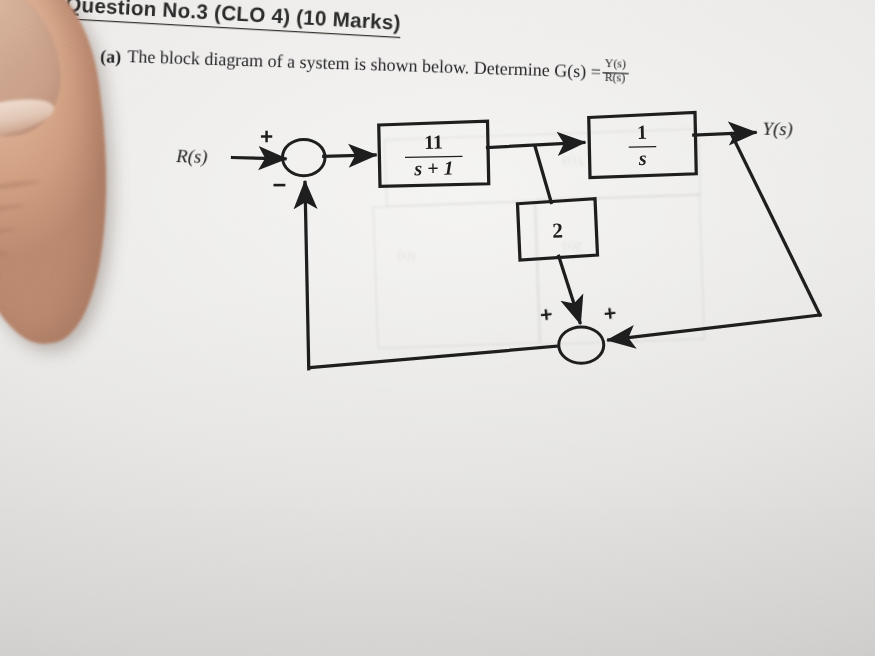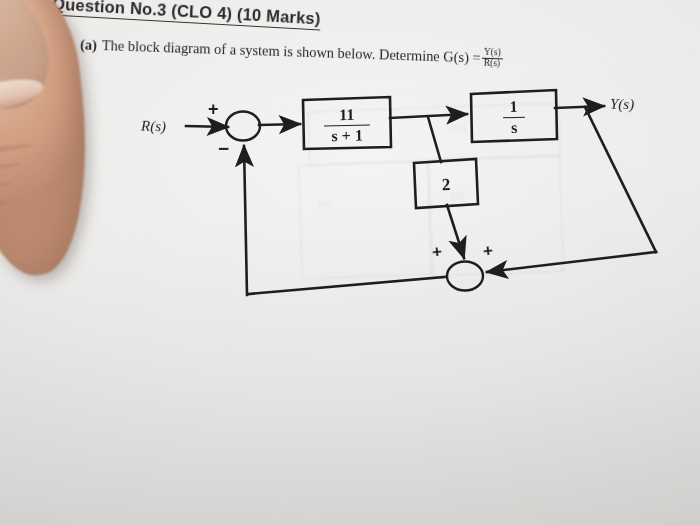--- a/index.html
+++ b/index.html
@@ -138,21 +138,21 @@
     color: #1e1e1e;
     font-weight: bold;
     pointer-events: none;
   }
   .frac {
     display: inline-block;
     text-align: center;
     line-height: 1.12;
   }
   .frac .num { display: block; border-bottom: 1.7px solid #1e1e1e; padding: 0 7px 1px; }
-  .frac .den { display: block; padding: 1px 7px 0; }
+  .frac .den { display: block; padding: 1px 7px 0; font-style: italic; }
 
   .io-label {
     position: absolute;
     font-size: 15px;
     font-style: italic;
     color: #1f1f1f;
     white-space: nowrap;
     filter: blur(.2px);
   }
   .sign {

